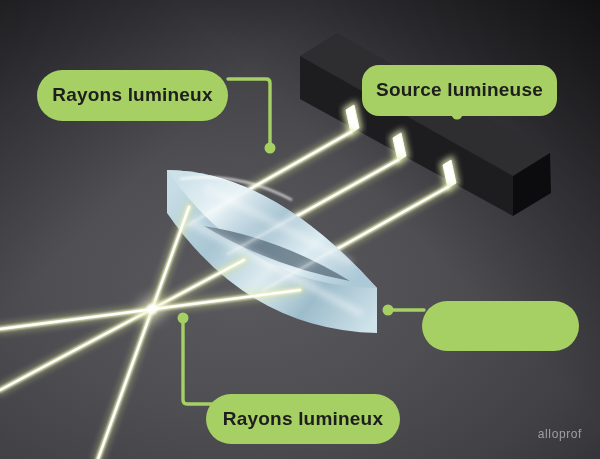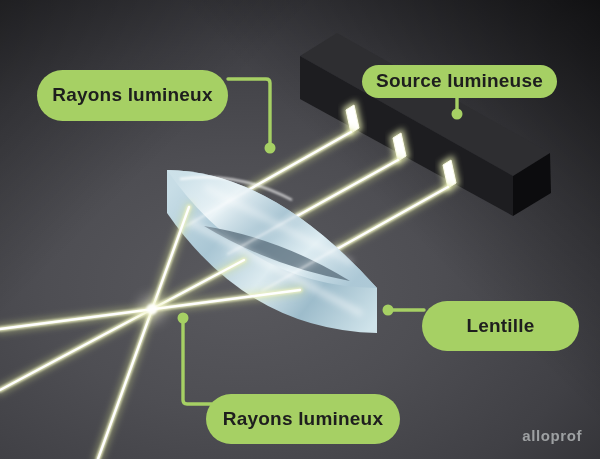--- a/index.html
+++ b/index.html
@@ -31,27 +31,27 @@
   .cdot{fill:#a6d064;}
 
   
   .pill{
     position:absolute;z-index:3;background:#a6d064;color:#1e1e1e;
     border-radius:28px;display:flex;flex-direction:row;align-items:center;justify-content:center;
     font-weight:700;font-size:19px;line-height:1.18;letter-spacing:.2px;text-align:center;margin-top:18px;
   }
   .pill span{display:block;white-space:nowrap;}
   #pill-parallel{left:37px;top:52px;width:191px;height:51px;}
-  #pill-source{left:362px;top:47px;width:195px;height:33px;border-radius:17px;}
+  #pill-source{left:362px;top:47px;width:195px;height:51px;border-radius:17px;}
   #pill-lens{left:422px;top:283px;width:157px;height:50px;}
   #pill-convergent{left:206px;top:376px;width:194px;height:50px;}
 
   .watermark{
     position:absolute;z-index:3;right:18px;top:427px;color:#9da0a2;
-    font-size:15px;font-weight:700;letter-spacing:.6px;
+    font-size:12px;font-weight:400;letter-spacing:.6px;
   }
 </style>
 </head>
 <body>
 
 <div class="stage">
 
   <svg class="diagram" width="600" height="459" viewBox="0 0 600 459">
     <defs>
       <filter id="b1" x="-40%" y="-40%" width="180%" height="180%">
@@ -181,21 +181,20 @@
 
   <div class="pill" id="pill-parallel">
     <span>Rayons lumineux</span>
   </div>
 
   <div class="pill" id="pill-source">
     <span>Source lumineuse</span>
   </div>
 
   <div class="pill" id="pill-lens">
-    <span>Lentille</span>
   </div>
 
   <div class="pill" id="pill-convergent">
     <span>Rayons lumineux</span>
   </div>
 
   <div class="watermark">alloprof</div>
 
 </div>
 

